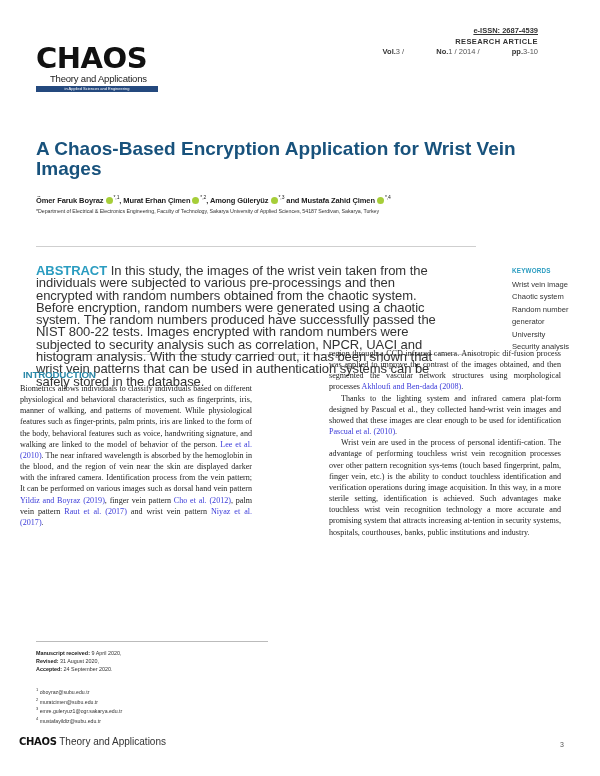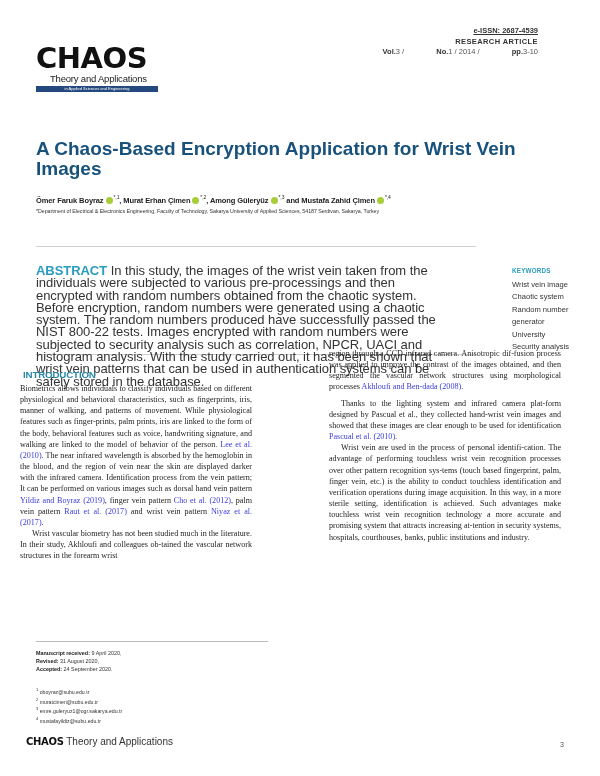--- a/index.html
+++ b/index.html
@@ -26,29 +26,29 @@
   
   .abstract { left:36px; top:265px; width:416px; font-size:13px; line-height:12.3px; color:#333; letter-spacing:-0.05px; }
   .abstract-label { color:#2a9cc0; font-weight:bold; }
   .keywords { left:512px; top:265px; width:100px; font-size:7.6px; line-height:12.5px; color:#333; }
   .kw-label { color:#2a9cc0; font-weight:bold; font-size:6.3px; letter-spacing:0.2px; margin-bottom:1px; }
   
   .section-h { left:23px; top:369px; font-size:9.8px; font-weight:bold; color:#2a88a8; letter-spacing:-0.2px; }
   .col { font-family:"Liberation Serif", serif; font-size:8.1px; line-height:11.15px; color:#222; text-align:justify; }
   .col p { margin:0; }
   .col p.ind { text-indent:12px; }
-  .col p.gap { margin-top:5px; }
+  .col p.gap { }
   .cite { color:#3a3ad8; }
   .colA { left:20px; top:383px; width:232px; }
   .colB { left:329px; top:348px; width:232px; }
   .notes { left:36px; top:649px; font-size:5.4px; line-height:8px; color:#333; }
   .notes b { color:#222; }
   .emails { left:36px; top:686px; font-size:5.2px; line-height:8px; color:#333; }
   .emails sup { font-size:4px; }
-  .footer-brand { left:26px; top:736px; font-size:10px; color:#333; }
+  .footer-brand { left:19px; top:736px; font-size:10px; color:#333; }
   .footer-brand b { font-family:"DejaVu Sans", sans-serif; color:#111; font-weight:bold; font-size:10px; letter-spacing:-0.3px; }
   .pagenum { left:560px; top:741px; font-size:7px; color:#555; }
 </style>
 </head>
 <body>
 
 <div class="abs logo">
   <div class="logo-main">CHAOS</div>
   <div class="logo-sub">Theory and Applications</div>
   <div class="logo-bar">in Applied Sciences and Engineering</div>
@@ -86,21 +86,20 @@
   <div>Random number</div>
   <div>generator</div>
   <div>University</div>
   <div>Security analysis</div>
 </div>
 
 <div class="abs section-h">INTRODUCTION</div>
 
 <div class="abs col colA">
   <p><span>Biometrics allows individuals to classify individuals based on different physiological and behavioral characteristics, such as fingerprints, iris, manner of walking, and patterns of movement. While physiological features such as finger-prints, palm prints, iris are linked to the form of the body, behavioral features such as voice, handwriting signature, and walking are linked to the model of behavior of the person. </span><a class="cite">Lee et al. (2010)</a><span>. The near infrared wavelength is absorbed by the hemoglobin in the blood, and the region of vein near the skin are displayed darker with the infrared camera. Identification process from the vein pattern; It can be performed on various images such as dorsal hand vein pattern </span><a class="cite">Yildiz and Boyraz (2019)</a><span>, finger vein pattern </span><a class="cite">Cho et al. (2012)</a><span>, palm vein pattern </span><a class="cite">Raut et al. (2017)</a><span> and wrist vein pattern </span><a class="cite">Niyaz et al. (2017)</a><span>.</span></p>
-  <p class="ind">Wrist vascular biometry has not been studied much in the literature. In their study, Akhloufi and colleagues ob-tained the vascular network structures in the forearm wrist</p>
 </div>
 
 <div class="abs col colB">
   <p><span>region through a CCD infrared camera. Anisotropic dif-fusion process was applied to improve the contrast of the images obtained, and then segmented the vascular network structures using morphological processes </span><a class="cite">Akhloufi and Ben-dada (2008)</a><span>.</span></p>
   <p class="ind gap"><span>Thanks to the lighting system and infrared camera plat-form designed by Pascual et al., they collected hand-wrist vein images and showed that these images are clear enough to be used for identification </span><a class="cite">Pascual et al. (2010)</a><span>.</span></p>
   <p class="ind">Wrist vein are used in the process of personal identifi-cation. The advantage of performing touchless wrist vein recognition processes over other pattern recognition sys-tems (touch based fingerprint, palm, finger vein, etc.) is the ability to conduct touchless identification and verification operations during image acquisition. In this way, in a more sterile setting, identification is achieved. Such advantages make touchless wrist vein recognition technology a more accurate and promising system that attracts increasing at-tention in security systems, hospitals, courthouses, banks, public institutions and industry.</p>
 </div>
 
 <div class="abs rule" style="left:36px; top:641px; width:232px; background:#bbb;"></div>
 

